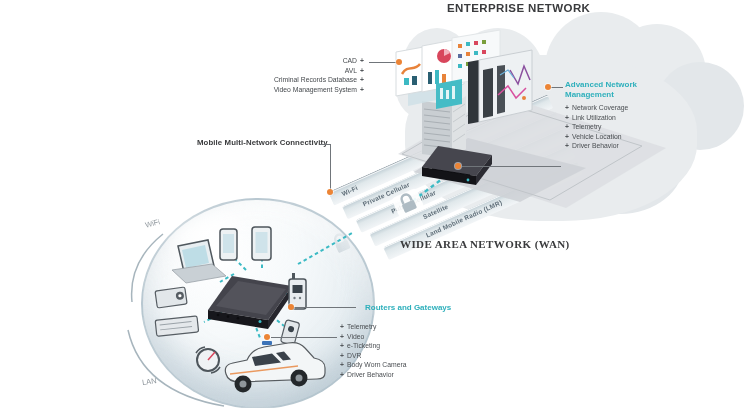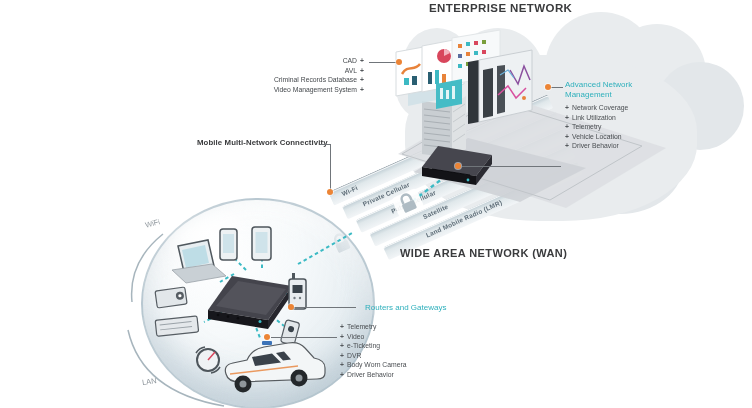--- a/index.html
+++ b/index.html
@@ -40,21 +40,21 @@
       background:radial-gradient(ellipse at center,rgba(255,255,255,.95),rgba(255,255,255,0) 70%);
       border-radius:50%;transform:rotate(-18deg);}
 
   
   .layer{position:absolute;left:0;top:0;pointer-events:none;}
   #svg-mid{z-index:3;} #svg-front{z-index:5;}
 
   
   .h-main{position:absolute;font-weight:bold;color:#3a3b3d;letter-spacing:.4px;
       white-space:nowrap;z-index:6;}
-  .teal-label{position:absolute;color:#2fb0bc;font-weight:normal;font-size:8px;
+  .teal-label{position:absolute;color:#2fb0bc;font-weight:bold;font-size:8px;
       line-height:1.28;z-index:6;}
   .plus-list{position:absolute;list-style:none;margin:0;padding:0;font-size:6.8px;
       color:#4a4e52;z-index:6;}
   .plus-list li{display:flex;gap:3px;line-height:9.6px;white-space:nowrap;}
   .plus-list .mk{font-weight:bold;color:#55595d;}
   .app-list{position:absolute;left:250px;top:56px;width:114px;text-align:right;
       font-size:6.8px;color:#45494d;z-index:6;}
   .app-list div{line-height:9.6px;white-space:nowrap;}
   .app-list .mk{font-weight:bold;color:#55595d;margin-left:3px;}
   .zone-label{position:absolute;color:#8d959b;font-size:7.5px;z-index:6;}
@@ -274,22 +274,22 @@
       <circle cx="243" cy="384" r="8.5" fill="#24282b"></circle>
         <circle cx="243" cy="384" r="3.5" fill="#8f979c"></circle>
       <circle cx="299" cy="378" r="8.5" fill="#24282b"></circle>
         <circle cx="299" cy="378" r="3.5" fill="#8f979c"></circle>
     </g>
 
     <path d="M163,234 Q128,262 132,302" stroke="#a7b5bd" stroke-width="1.5" fill="none"></path>
     <path d="M128,330 Q142,392 224,406" stroke="#a7b5bd" stroke-width="1.5" fill="none"></path>
   </svg>
 
-  <div class="h-main" style="left:429px;top:2px;font-size:11.5px;">ENTERPRISE NETWORK</div>
-  <div class="h-main" style="left:400px;top:247px;font-size:11px;">WIDE AREA NETWORK (WAN)</div>
+  <div class="h-main" style="left:447px;top:2px;font-size:11.5px;">ENTERPRISE NETWORK</div>
+  <div class="h-main" style="left:400px;top:238px;font-size:11px;font-family:Liberation Serif, serif;">WIDE AREA NETWORK (WAN)</div>
   <div class="h-main" style="left:197px;top:138px;font-size:7.8px;letter-spacing:.1px;">Mobile Multi-Network Connectivity</div>
 
   <div class="app-list">
     <div><span>CAD</span><span class="mk">+</span></div>
     <div><span>AVL</span><span class="mk">+</span></div>
     <div><span>Criminal Records Database</span><span class="mk">+</span></div>
     <div><span>Video Management System</span><span class="mk">+</span></div>
   </div>
 
   <div class="teal-label" style="left:565px;top:80px;width:92px;">Advanced Network Management</div>

